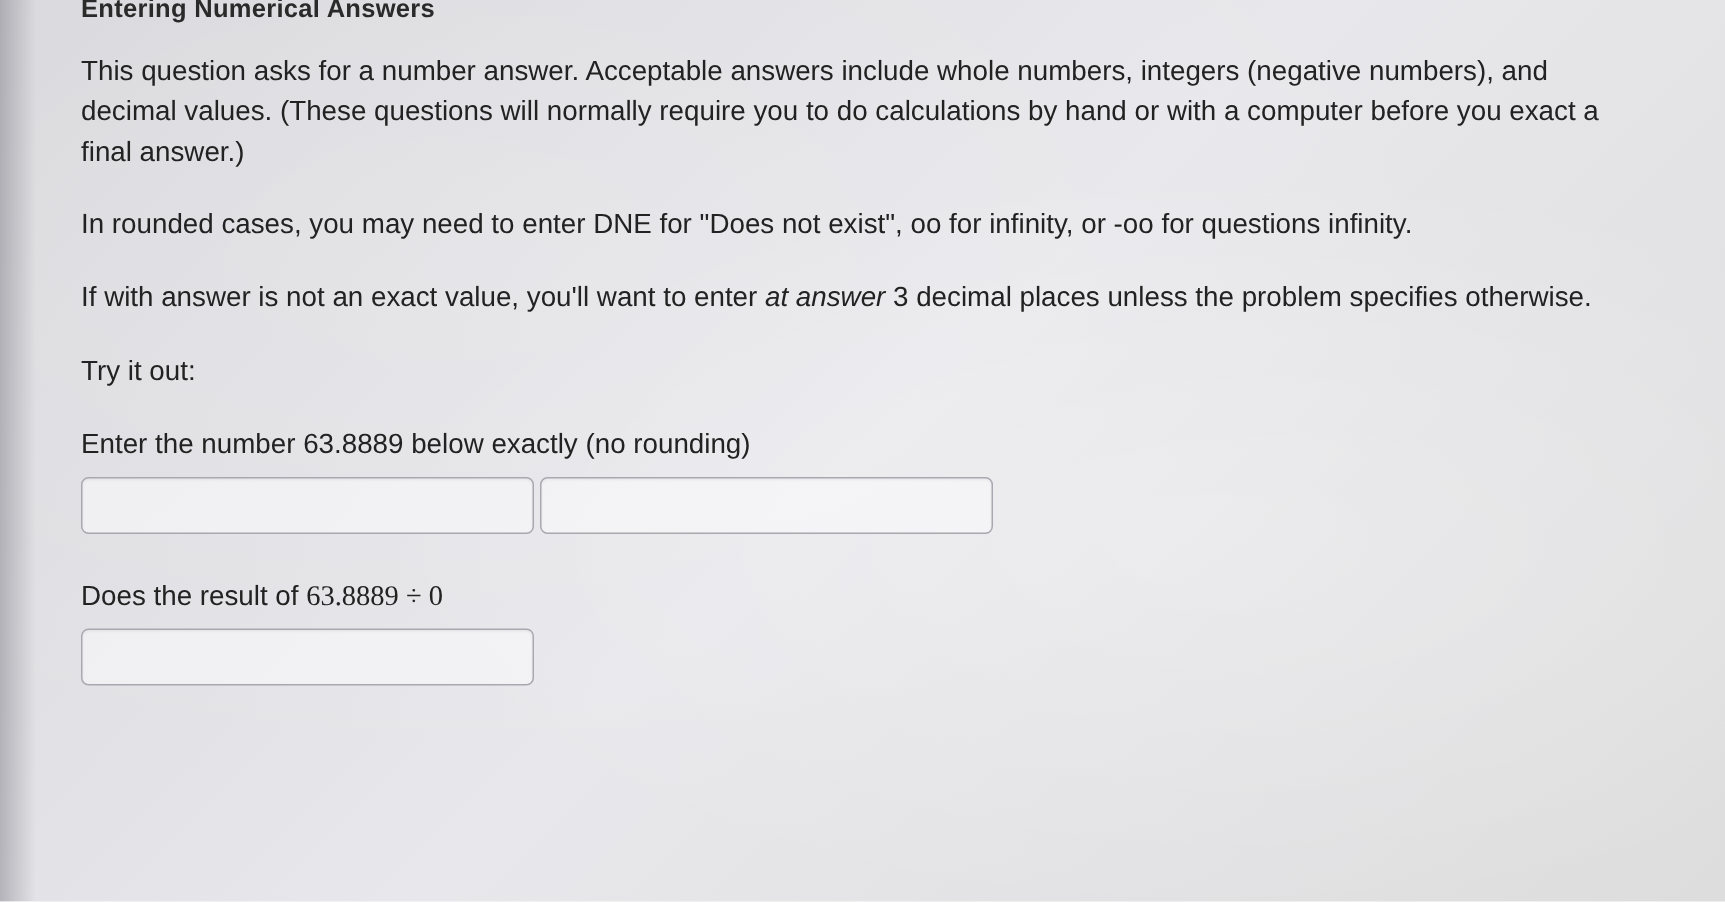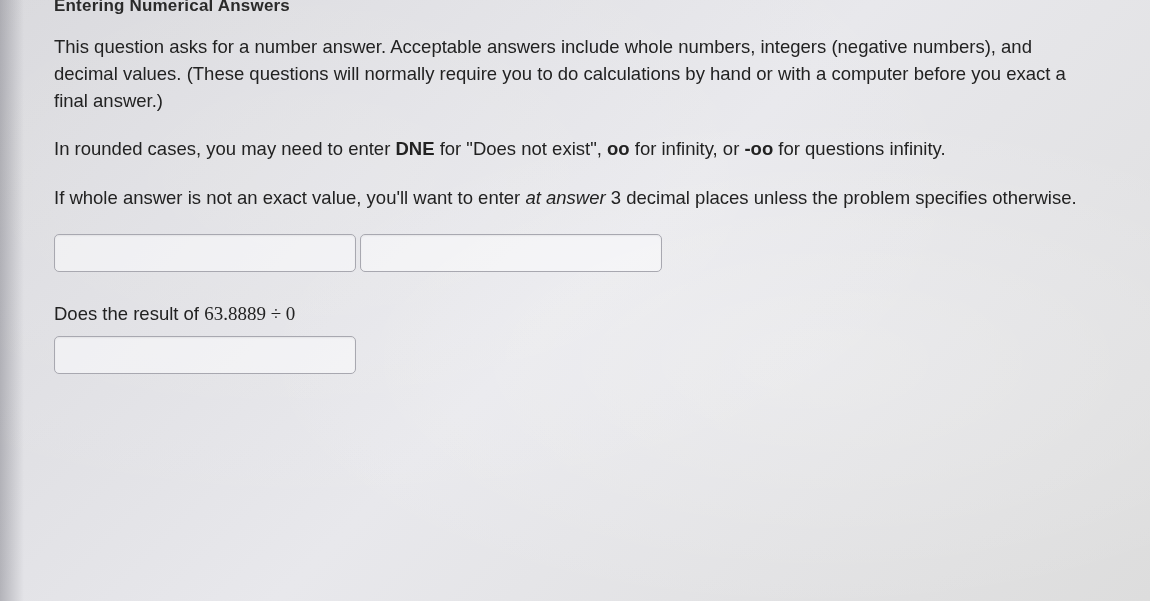--- a/index.html
+++ b/index.html
@@ -33,21 +33,21 @@
       margin-bottom: 18px;
       letter-spacing: 0.2px;
     }
     p {
       font-size: 18.5px;
       line-height: 1.45;
       color: #222;
       margin-bottom: 22px;
       font-weight: 450;
     }
-    .bold { font-weight: 700; text-align: center; }
+    .bold { font-weight: 400; text-align: center; }
     .ital { font-style: italic; }
     .prompt {
       font-size: 18.5px;
       line-height: 1.45;
       color: #222;
       margin-bottom: 8px;
       font-weight: 450;
     }
     input[type="text"] {
       width: 302px;
@@ -77,24 +77,28 @@
 
   <div class="section-title">Entering Numerical Answers</div>
 
   <p>This question asks for a number answer. Acceptable answers include whole numbers, integers (negative numbers), and decimal values. (These questions will normally require you to do calculations by hand or with a computer before you exact a final answer.)</p>
 
   <p>
     <span>In rounded cases, you may need to enter </span><span class="bold">DNE</span><span> for "Does not exist", </span><span class="bold">oo</span><span> for infinity, or </span><span class="bold">-oo</span><span> for questions infinity.</span>
   </p>
 
   <p>
-    <span>If whole answer is not an exact value, you'll want to enter </span><span class="ital">at answer</span><span> 3 decimal places unless the problem specifies otherwise.</span>
+    <span>If with answer is not an exact value, you'll want to enter </span><span class="ital">at answer</span><span> 3 decimal places unless the problem specifies otherwise.</span>
   </p>
 
+  <p>Try it out:</p>
 
+  <div class="prompt">
+    <span>Enter the number </span><span>63.8889</span><span> below exactly (no rounding)</span>
+  </div>
   <input type="text" value="" style="">
 
   <input type="text" value="" style="">
 
   <div class="prompt">
     <span>Does the result of </span><span class="math">63.8889 ÷ 0</span>
   </div>
   <input type="text" value="" style="">
 
 </div>

